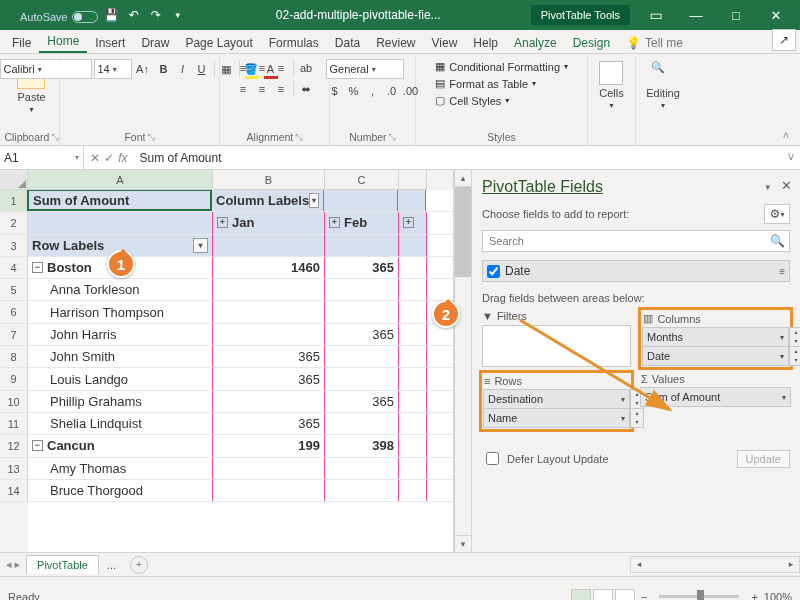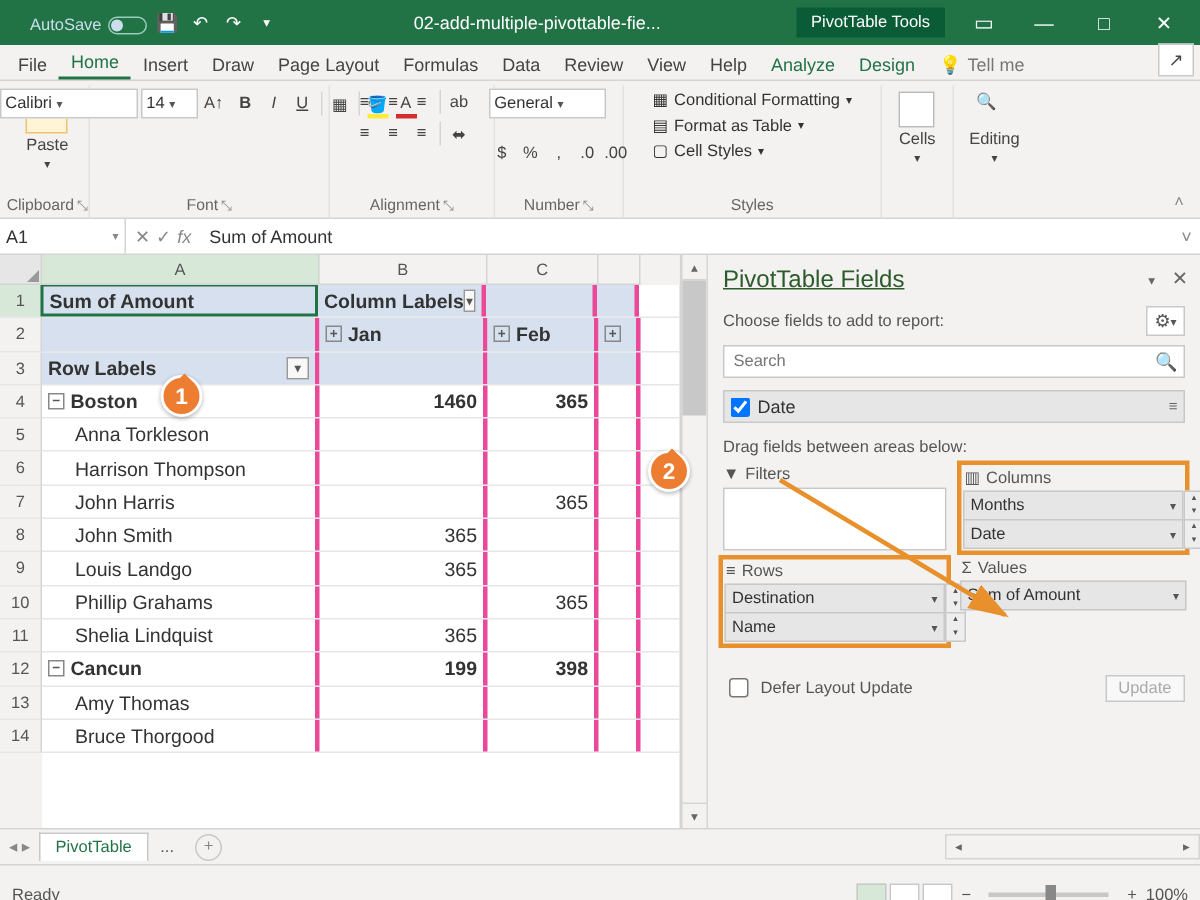--- a/index.html
+++ b/index.html
@@ -43,21 +43,21 @@
   .colhead .sel { width:28px; border-right:1px solid #d4d4d4; border-bottom:1px solid #d4d4d4; background:#e6e6e6; position:relative; }
   .colhead .sel::after { content:""; position:absolute; right:1px; bottom:1px; border:4px solid transparent; border-right-color:#999; border-bottom-color:#999; }
   .colhead .ch { flex:1; text-align:center; border-right:1px solid #d4d4d4; border-bottom:1px solid #d4d4d4; line-height:20px; }
   .colhead .ch.active { background:#d8e8d8; }
   .gridbody { display:flex; flex:1; overflow:hidden; }
   .rownums { width:28px; background:#f3f2f1; }
   .rownums div { height:22.3px; border-bottom:1px solid #e6e6e6; border-right:1px solid #d4d4d4; font-size:11px; color:#555; text-align:center; line-height:22px; }
   .rownums div.active { background:#d8e8d8; }
   .cells { flex:1; position:relative; }
   .row { display:flex; height:22.3px; border-bottom:1px solid #e6e6e6; }
-  .cell { border-right:3px solid #ec4899; padding:0 4px; font-size:13px; display:flex; align-items:center; overflow:hidden; white-space:nowrap; }
+  .cell { border-right:1px solid #ec4899; padding:0 4px; font-size:13px; display:flex; align-items:center; overflow:hidden; white-space:nowrap; }
   .cA { width:185px; } .cB { width:112px; } .cC { width:74px; } .cD{ width:28px; }
   .pivotHead { background:#d6e0ee; font-weight:bold; }
   .activeCell { border:2px solid #217346 !important; margin:-1px 0 0 -1px; position:relative; z-index:2; }
   .filterBtn { width:15px; height:15px; border:1px solid #999; background:#f8f8f8; display:inline-flex; align-items:center; justify-content:center; font-size:8px; color:#555; margin-left:auto; }
   .expand { width:11px; height:11px; border:1px solid #888; font-size:9px; display:inline-flex; align-items:center; justify-content:center; margin-right:4px; color:#555; line-height:9px;}
   .indent { padding-left:22px; }
   .boldrow { font-weight:bold; }
   .vscroll { width:17px; background:#f3f2f1; border-left:1px solid #d4d4d4; position:relative; }
   .vscroll .up,.vscroll .down { height:17px; text-align:center; font-size:9px; color:#666; line-height:17px; border-bottom:1px solid #d4d4d4; }
   .vscroll .down{ position:absolute; bottom:0; width:100%; border-top:1px solid #d4d4d4; border-bottom:none;}
@@ -201,21 +201,21 @@
         <div class="sep"></div>
         <div class="iconbtn">⬌</div>
       </div>
     </div>
     <div class="label">
         <span>Alignment</span>
         <span class="dl">⤡</span>
       </div>
   </div>
   <div class="group" style="width:86px;">
-    <div style="display:flex;flex-direction:column;gap:14px;">
+    <div style="display:flex;flex-direction:column;gap:3px;">
       <div class="combo" style="width:78px;">
           <span>General</span>
           <span class="dd">▾</span>
         </div>
       <div class="iconrow">
         <div class="iconbtn">$</div>
         <div class="iconbtn">%</div>
         <div class="iconbtn">,</div>
         <div class="iconbtn">.0</div>
         <div class="iconbtn">.00</div>

